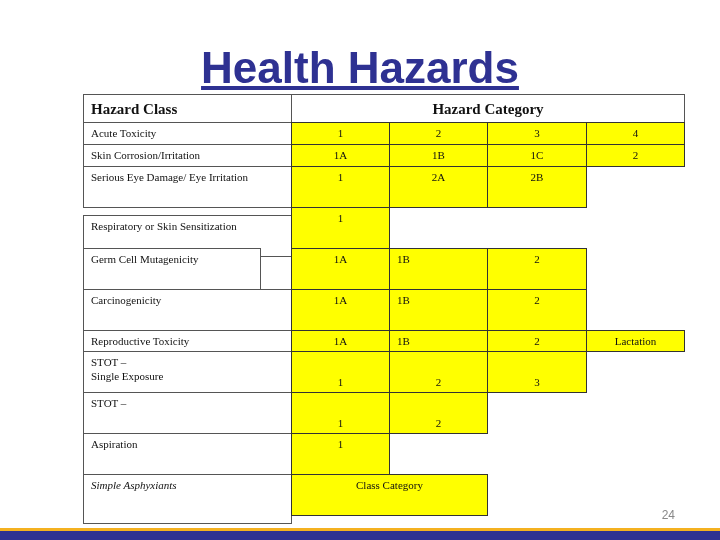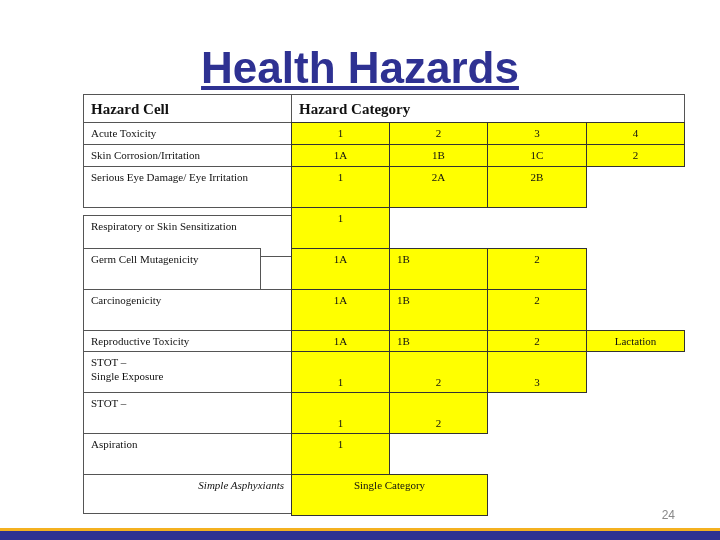--- a/index.html
+++ b/index.html
@@ -16,22 +16,22 @@
   .band-orange { position: absolute; left: 0; top: 528px; width: 720px; height: 3px; background: #f4b120; }
   .band-blue { position: absolute; left: 0; top: 531px; width: 720px; height: 9px; background: #2e3192; }
 </style>
 </head>
 <body>
 
 <div class="title">Health Hazards</div>
 
 <div>
 
-  <div class="cell lbl hdr" style="left:83px;top:94px;width:209px;height:29px;">Hazard Cell</div>
-  <div class="cell lbl hdr" style="left:291px;top:94px;width:394px;height:29px;text-align:left;">Hazard Category</div>
+  <div class="cell lbl hdr" style="left:83px;top:94px;width:209px;height:29px;">Hazard Class</div>
+  <div class="cell lbl hdr" style="left:291px;top:94px;width:394px;height:29px;text-align:center;">Hazard Category</div>
 
   <div>
     <div class="cell lbl" style="left:83px;top:122px;width:209px;height:23px;">Acute Toxicity</div>
     <div class="cell y" style="left:291px;top:122px;width:99px;height:23px;">1</div>
     <div class="cell y" style="left:389px;top:122px;width:99px;height:23px;">2</div>
     <div class="cell y" style="left:487px;top:122px;width:100px;height:23px;">3</div>
     <div class="cell y" style="left:586px;top:122px;width:99px;height:23px;">4</div>
   </div>
 
   <div>
@@ -93,20 +93,20 @@
     <div class="cell y bottom" style="left:291px;top:392px;width:99px;height:42px;">1</div>
     <div class="cell y bottom" style="left:389px;top:392px;width:99px;height:42px;">2</div>
   </div>
 
   <div>
     <div class="cell lbl" style="left:83px;top:433px;width:209px;height:42px;">Aspiration</div>
     <div class="cell y" style="left:291px;top:433px;width:99px;height:42px;">1</div>
   </div>
 
   <div>
-    <div class="cell lbl it" style="left:83px;top:474px;width:209px;height:40px;text-align:right;">Simple Asphyxiants</div>
-    <div class="cell y" style="left:291px;top:474px;width:197px;height:42px;">Single Category</div>
+    <div class="cell lbl it" style="left:83px;top:474px;width:209px;height:50px;">Simple Asphyxiants</div>
+    <div class="cell y" style="left:291px;top:474px;width:197px;height:42px;">Class Category</div>
   </div>
 </div>
 
 <div class="pnum">24</div>
 <div class="band-orange"></div>
 <div class="band-blue"></div>
 
 </body></html>

